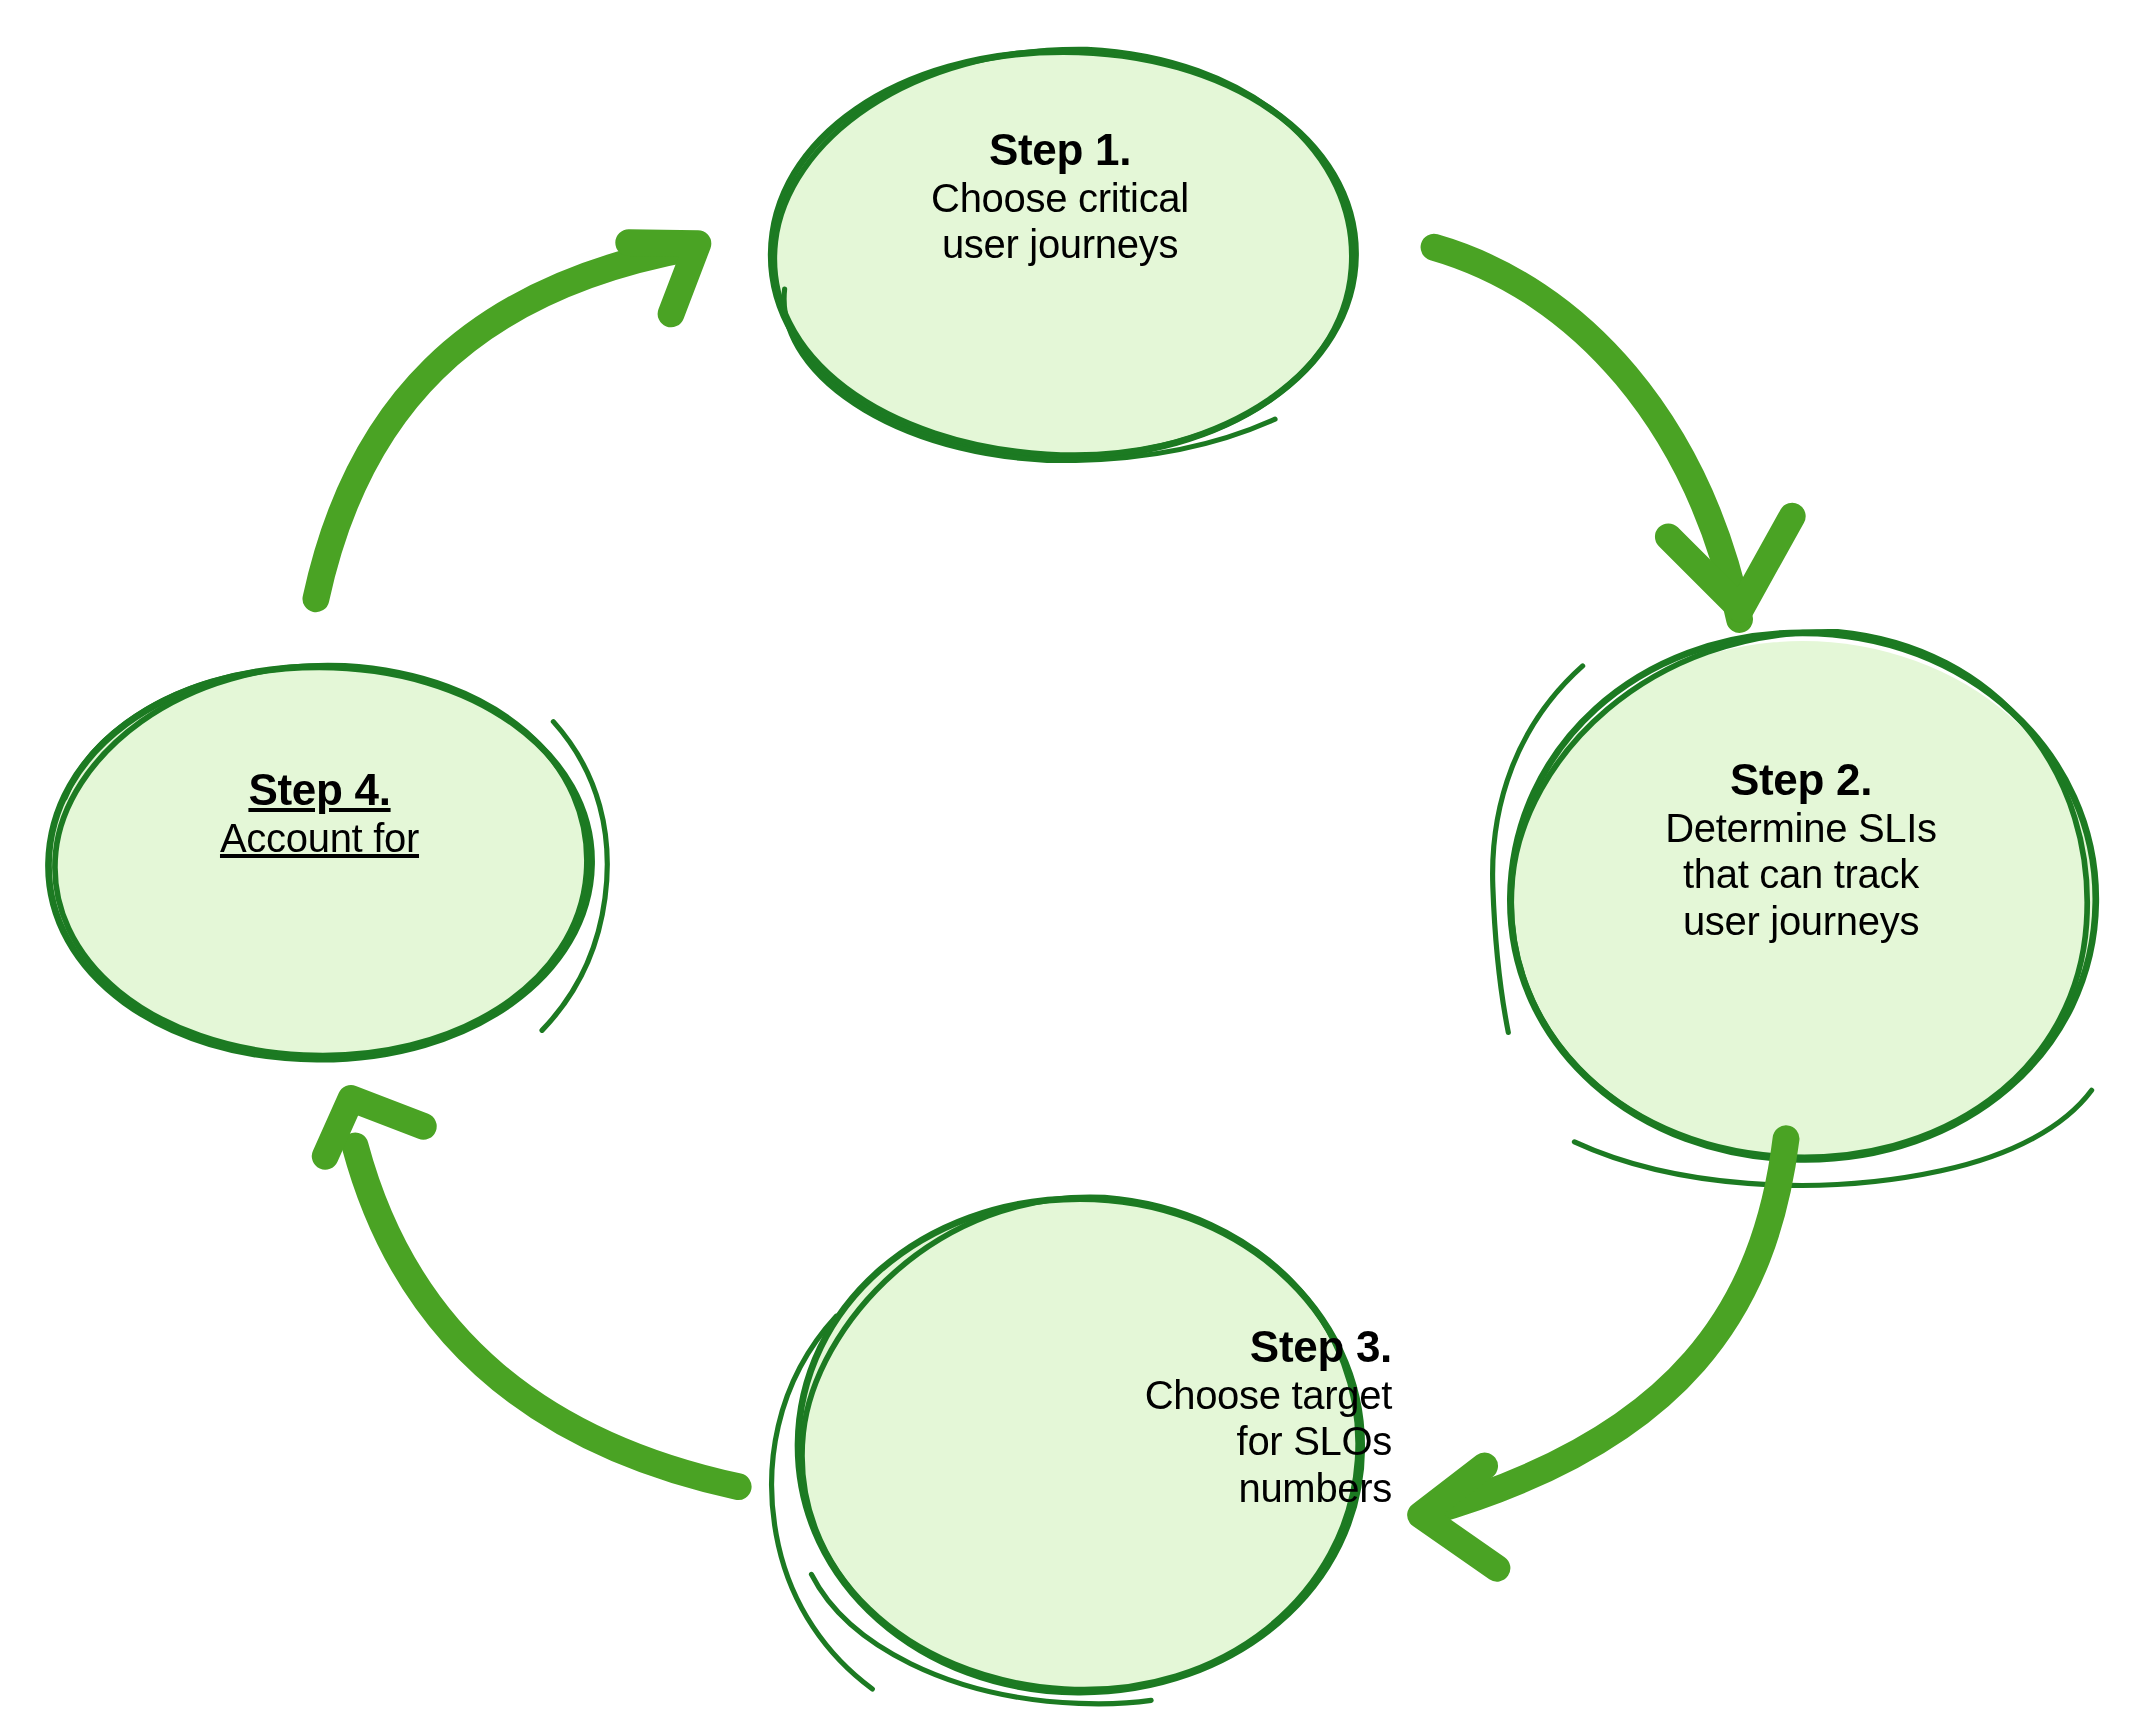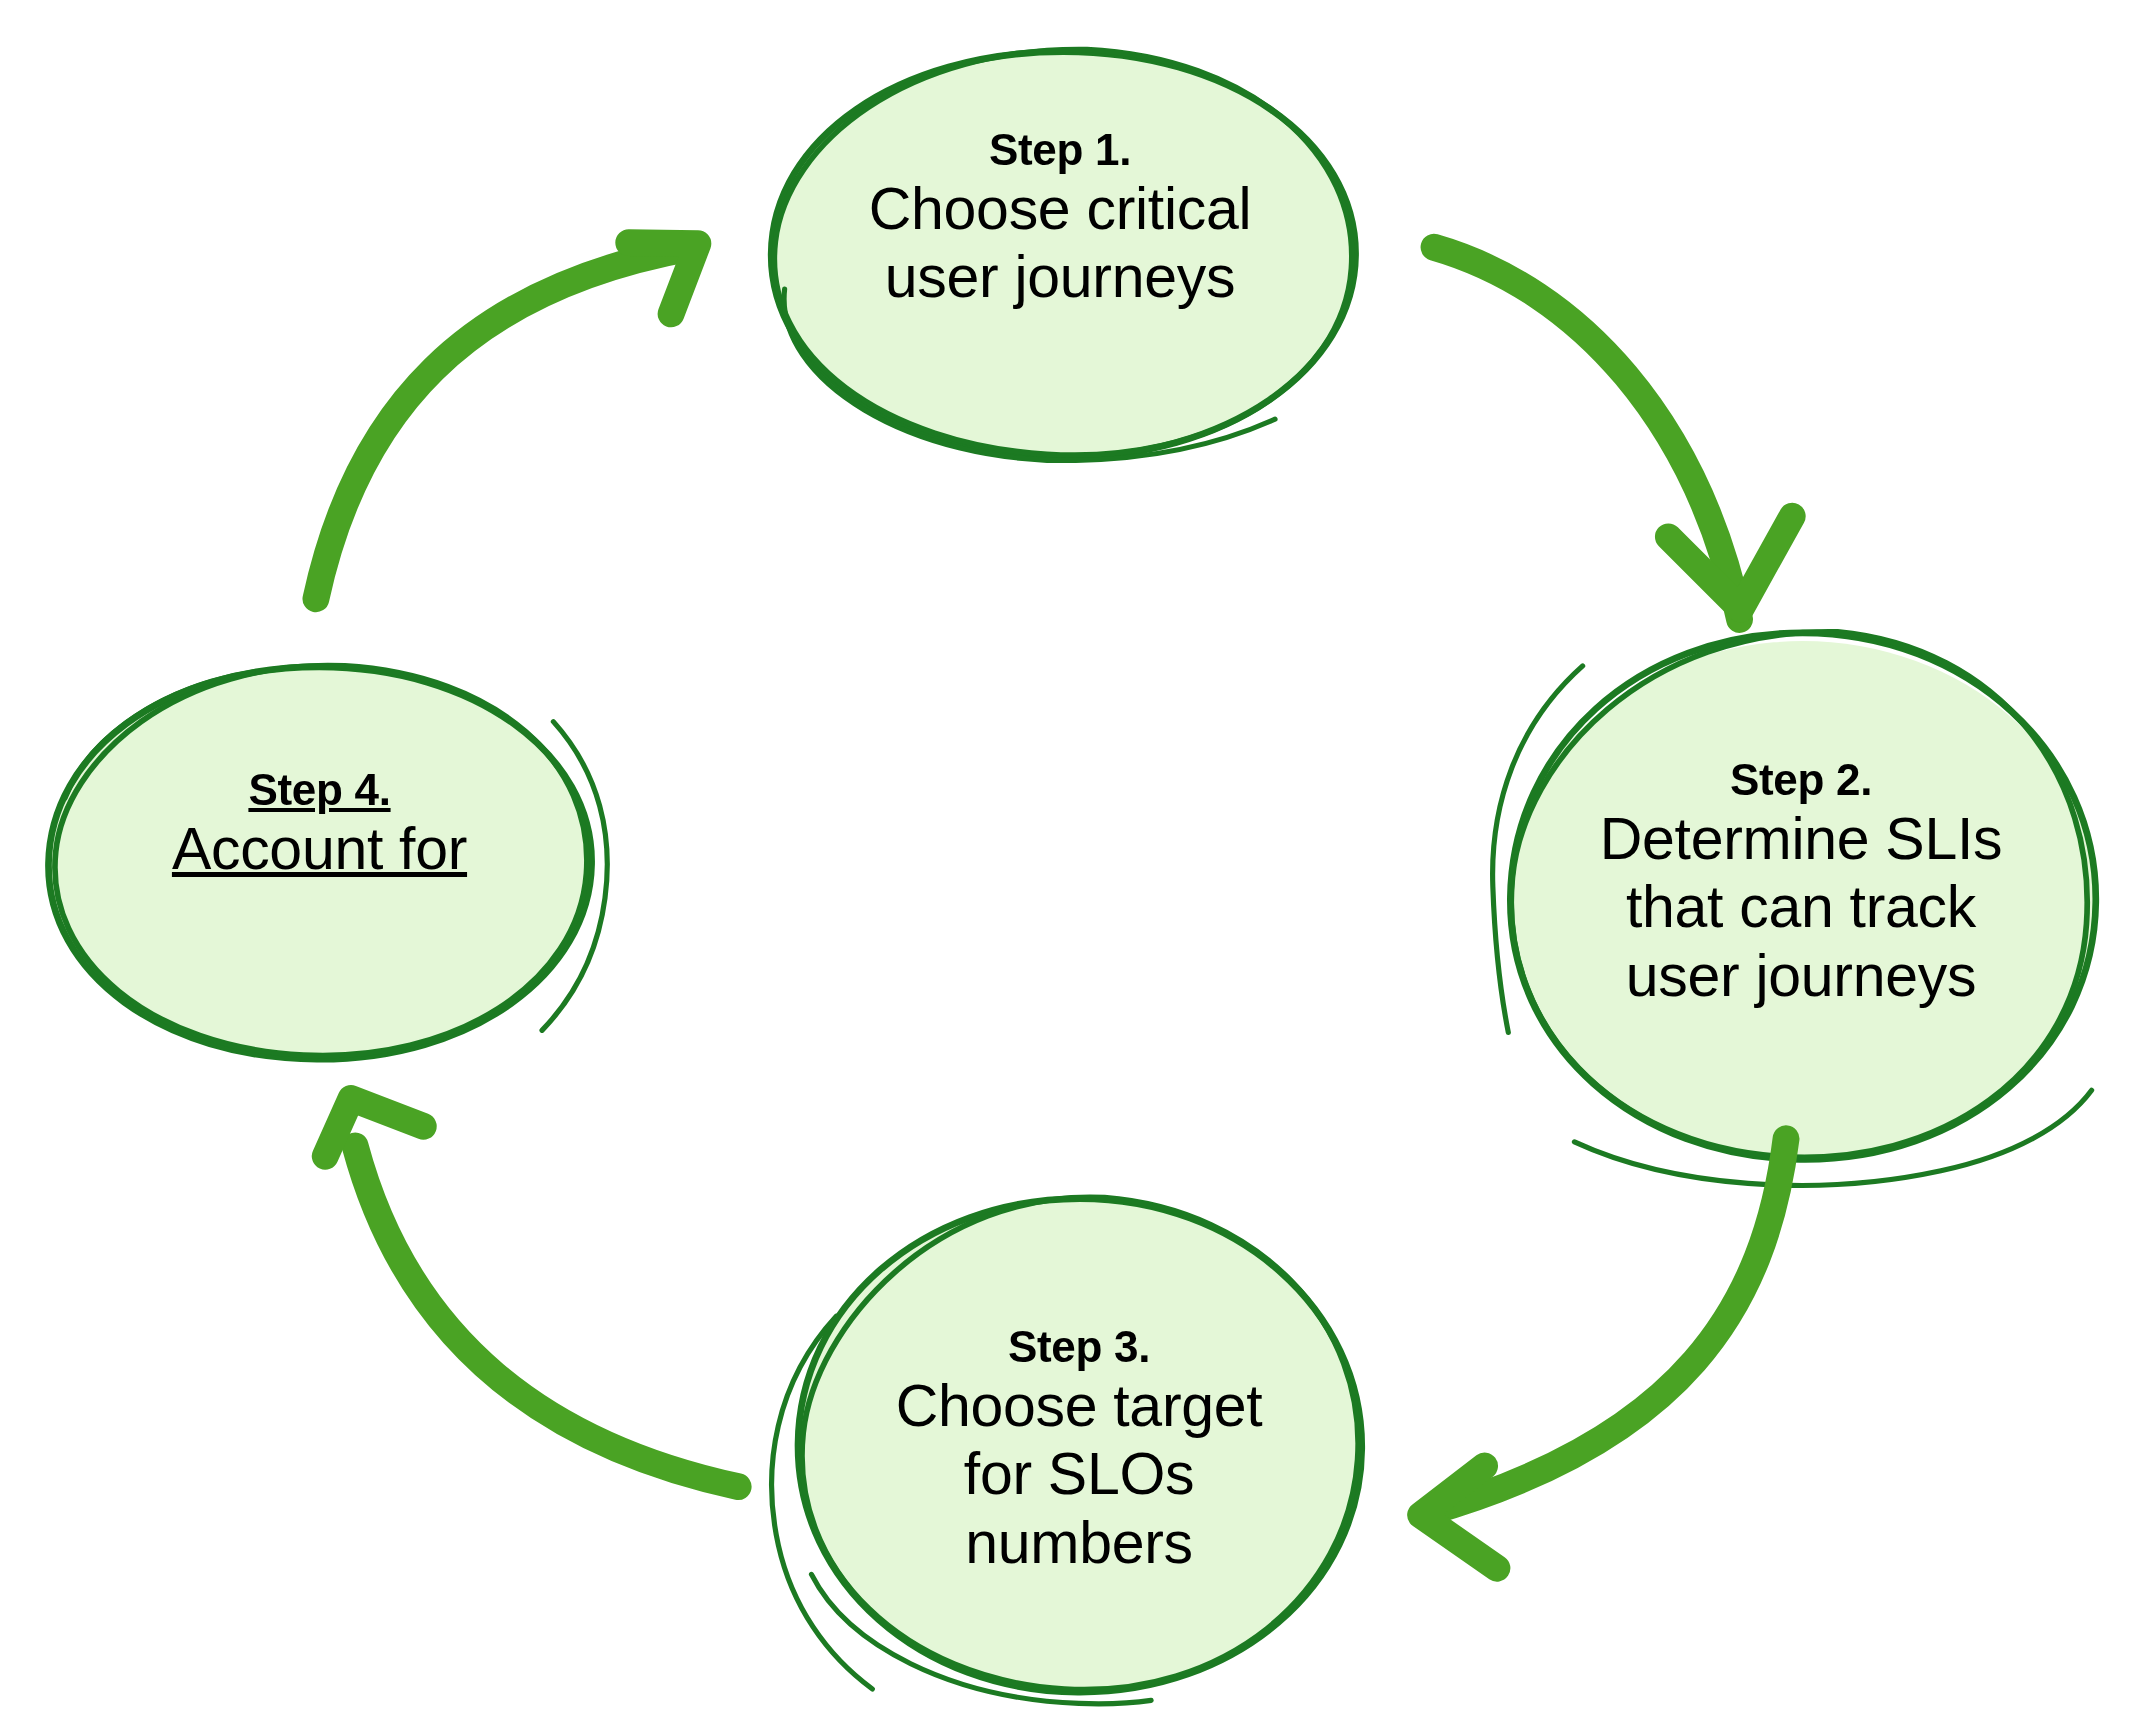--- a/index.html
+++ b/index.html
@@ -36,31 +36,31 @@
     -webkit-font-smoothing: antialiased;
   }
   .node-label .step-title {
     display: block;
     font-weight: 700;
     font-size: 44px;
   }
   .node-label .step-body {
     display: block;
     font-weight: 400;
-    font-size: 59px;
+    font-size: 40px;
   }
   
   #label-step-1 {
     left: 766px; top: 124px; width: 588px;
   }
   #label-step-2 {
     left: 1507px; top: 754px; width: 588px;
   }
   #label-step-3 {
-    left: 785px; top: 1321px; width: 588px;
+    left: 804px; top: 1321px; width: 588px; text-align: right;
   }
   #label-step-4 {
     left: 46px;  top: 764px; width: 547px; text-decoration: underline;
   }
 </style>
 </head>
 <body>
 
 <div id="diagram-root">
 

